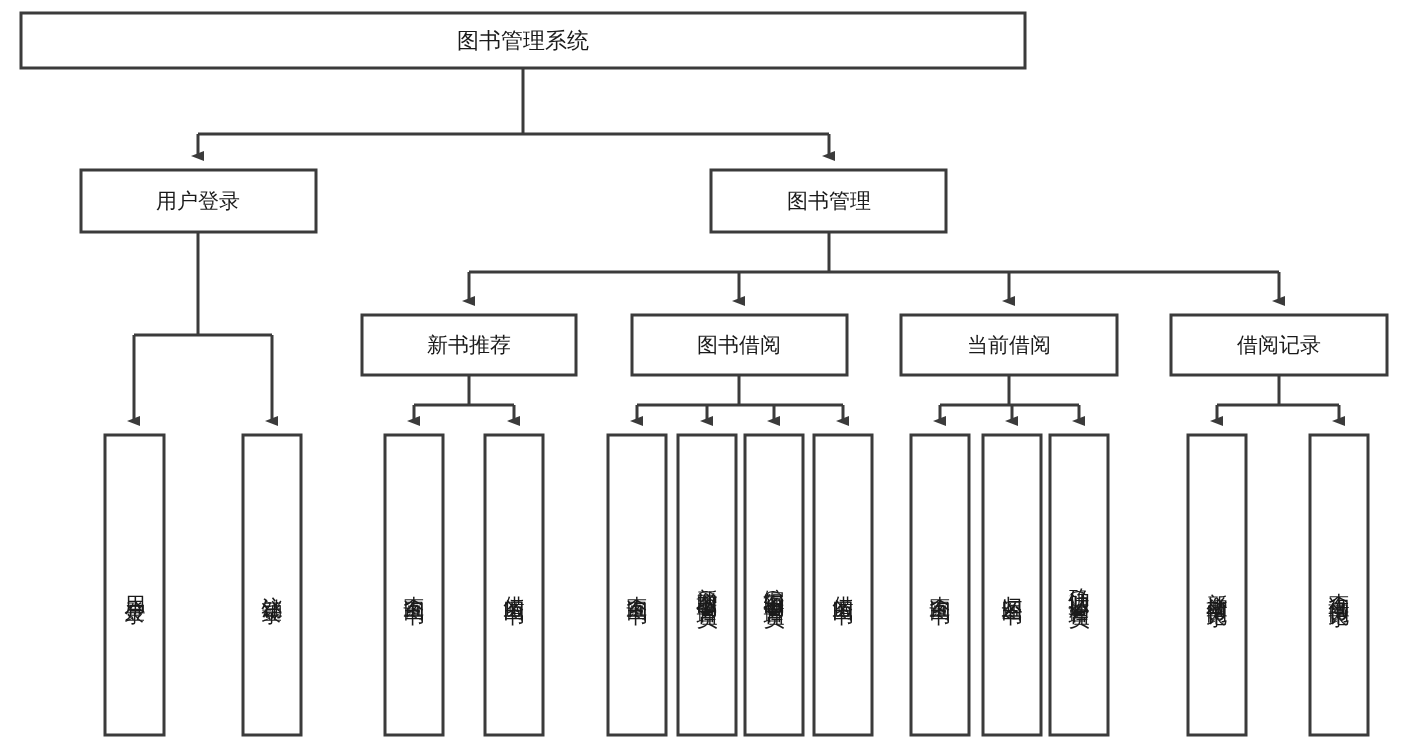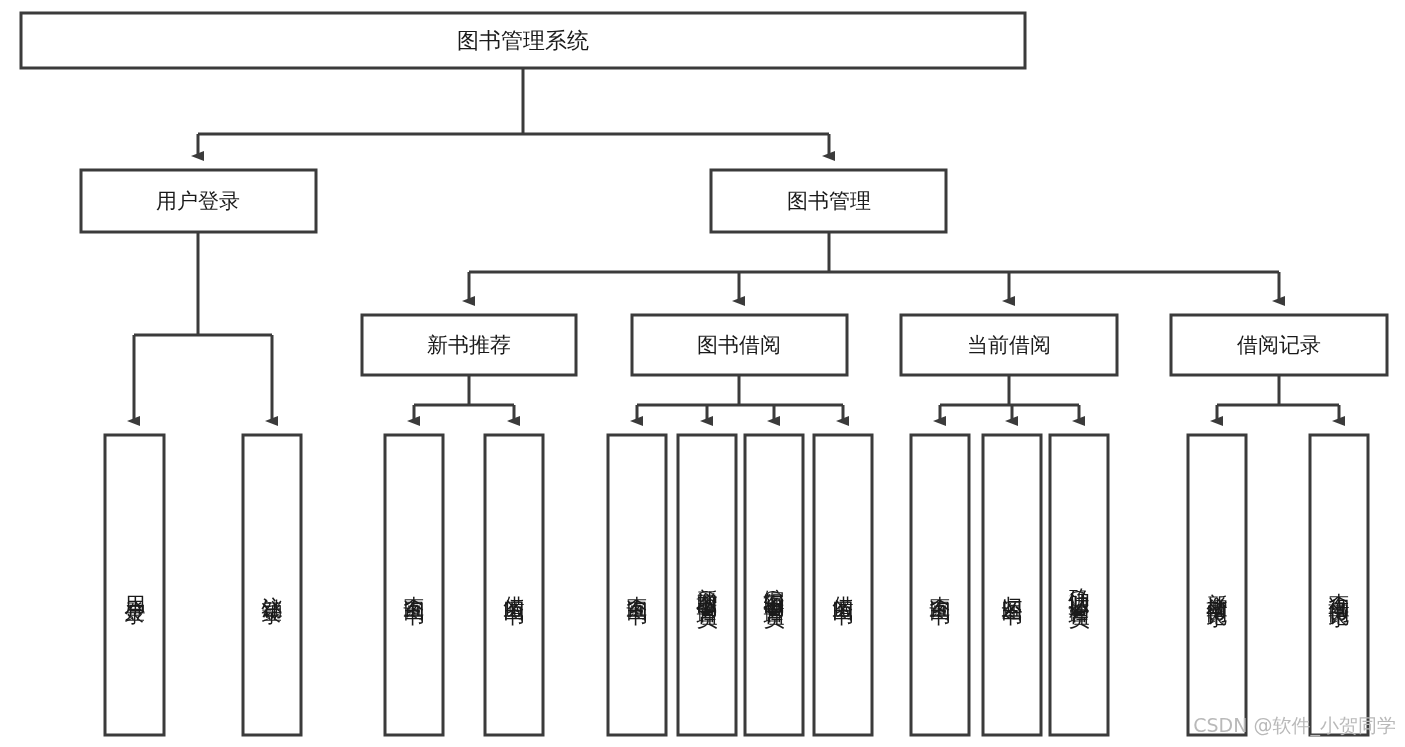--- a/index.html
+++ b/index.html
@@ -207,14 +207,13 @@
     <g>
       <rect class="node-box" x="1188" y="435" width="58" height="300"></rect>
       <text class="leaf-label" x="1217" y="585">新增借阅记录</text>
     </g>
     <g>
       <rect class="node-box" x="1310" y="435" width="58" height="300"></rect>
       <text class="leaf-label" x="1339" y="585">查询借阅记录</text>
     </g>
   </svg>
 
-  <div class="watermark">CSDN @软件_小贺同学</div>
 </div>
 
 </body></html>

